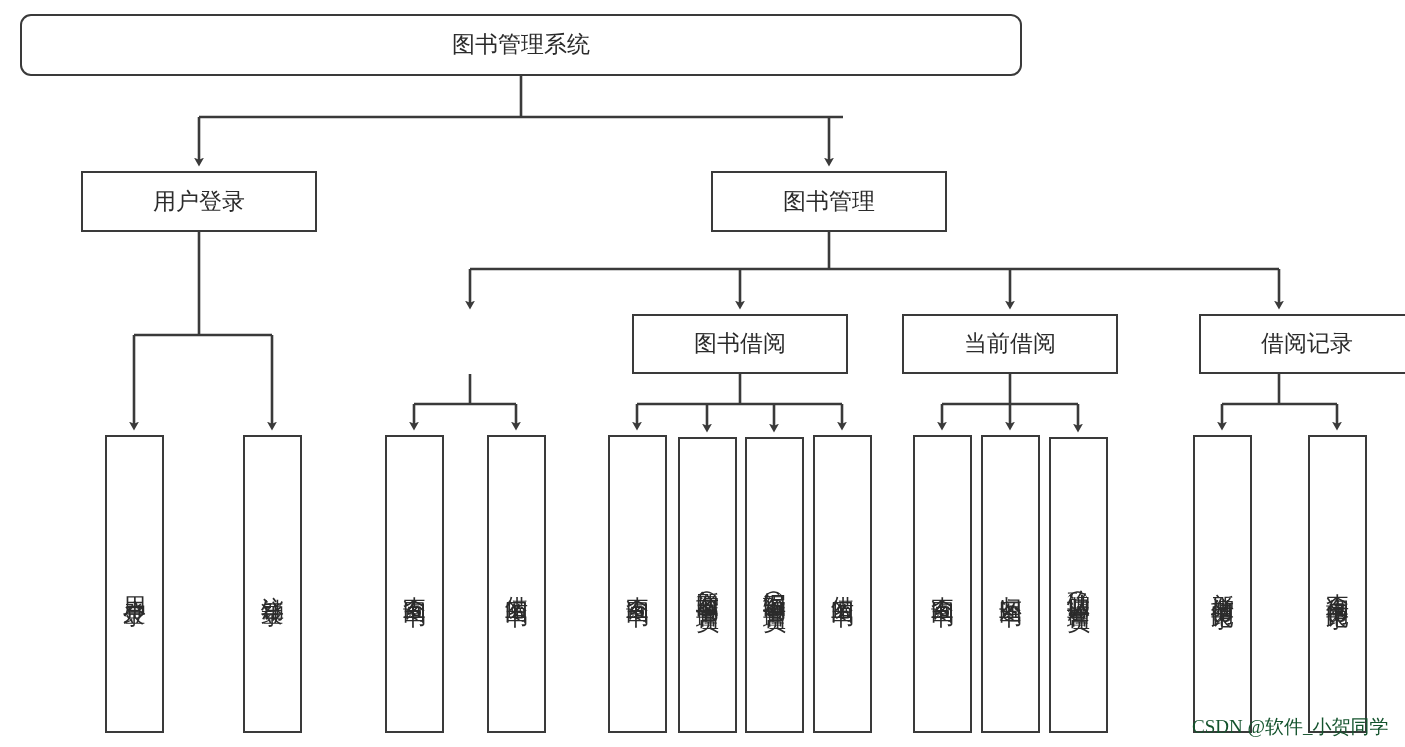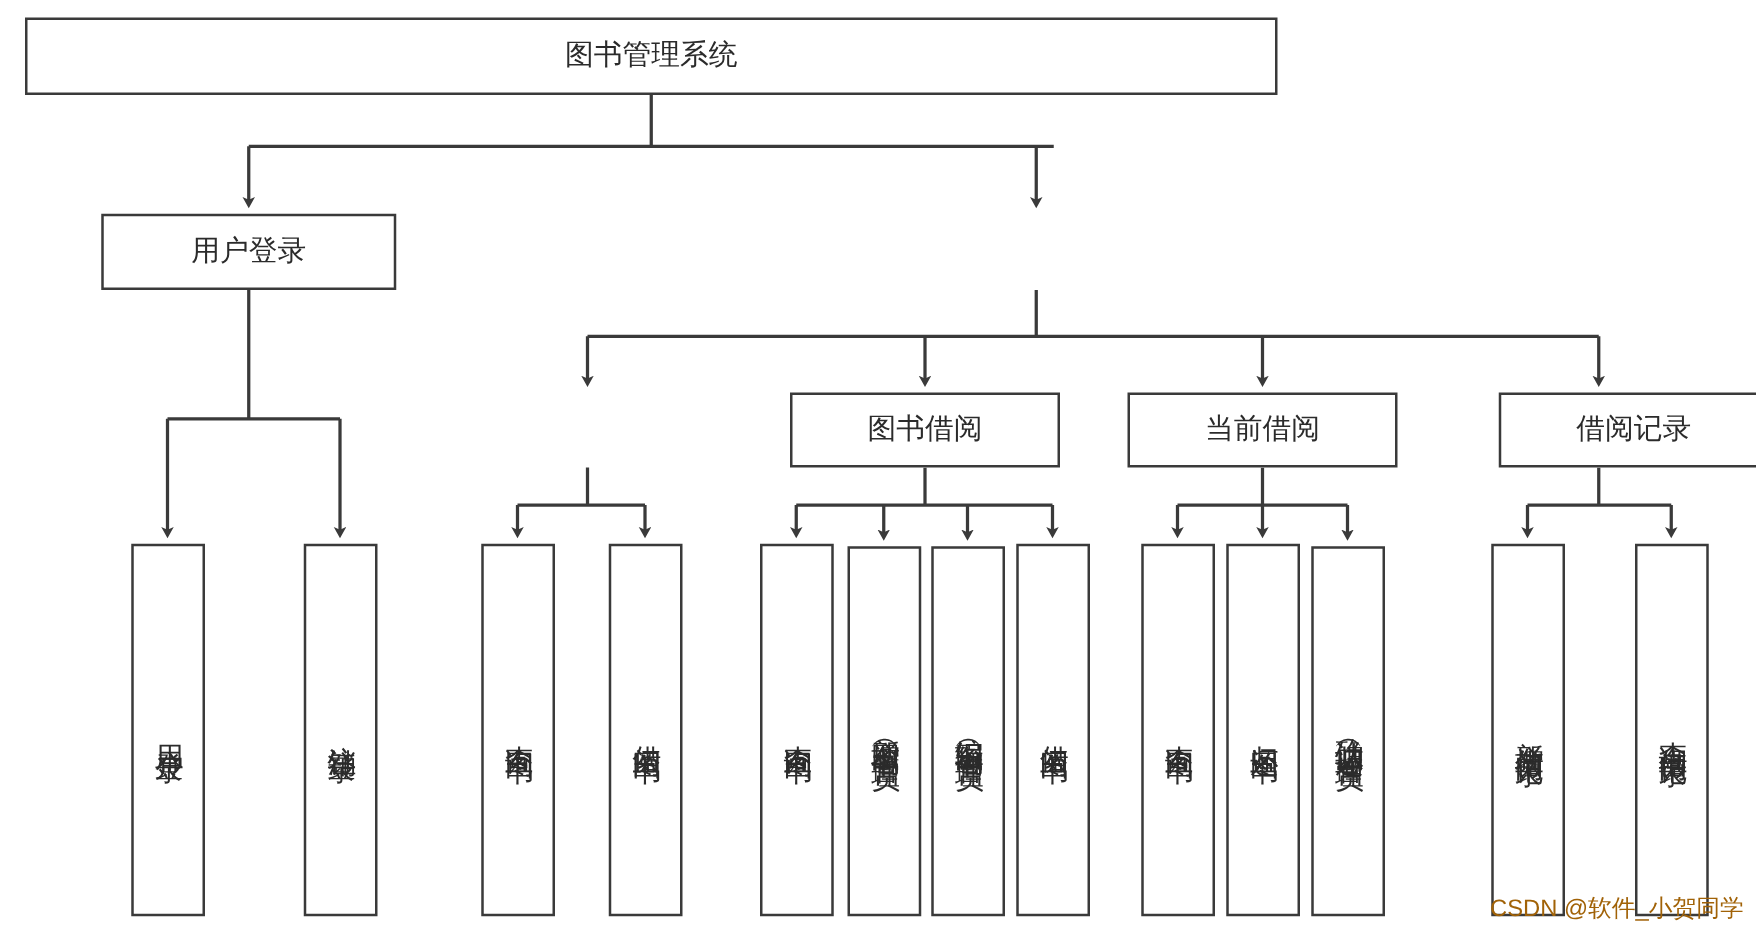--- a/index.html
+++ b/index.html
@@ -51,25 +51,25 @@
   .node.v .label {
     writing-mode: vertical-rl;
     text-orientation: upright;
     font-size: 23px;
     letter-spacing: 3px;
     line-height: 1;
     white-space: nowrap;
   }
   .watermark {
     position: absolute;
-    color: #a16207;
+    color: #14532d;
     font-size: 19px;
     white-space: nowrap;
     z-index: 5;
-    font-family: Liberation Sans, sans-serif;
+    font-family: Liberation Serif, serif;
   }
 </style>
 </head>
 <body>
 
 <div id="canvas">
 
   <svg id="edges" viewBox="0 0 1405 747">
     <defs>
       <marker id="arrow" markerWidth="12" markerHeight="12" refX="4.4" refY="5" orient="auto" markerUnits="userSpaceOnUse">
@@ -113,26 +113,29 @@
       <path d="M1010,404 L1010,426" marker-end="url(#arrow)"></path>
       <path d="M1078,404 L1078,428" marker-end="url(#arrow)"></path>
 
       <path d="M1279,374 L1279,404"></path>
       <path d="M1222,404 L1337,404"></path>
       <path d="M1222,404 L1222,426" marker-end="url(#arrow)"></path>
       <path d="M1337,404 L1337,426" marker-end="url(#arrow)"></path>
     </g>
   </svg>
 
-  <div class="node h" style="left:20px; top:14px; width:1002px; height:62px;">
+  <div class="node h" style="left:20px; top:14px; width:1002px; height:62px;border-radius:11px;">
     <span class="label">图书管理系统</span>
   </div>
 
   <div class="node h" style="left:81px; top:171px; width:236px; height:61px;">
     <span class="label">用户登录</span>
+  </div>
+  <div class="node h" style="left:711px; top:171px; width:236px; height:61px;">
+    <span class="label">图书管理</span>
   </div>
 
   <div class="node h" style="left:902px; top:314px; width:216px; height:60px;">
     <span class="label">当前借阅</span>
   </div>
   <div class="node h" style="left:632px; top:314px; width:216px; height:60px;">
     <span class="label">图书借阅</span>
   </div>
   <div class="node h" style="left:1171px; top:314px; width:216px; height:60px;margin-left:28px;">
     <span class="label">借阅记录</span>

